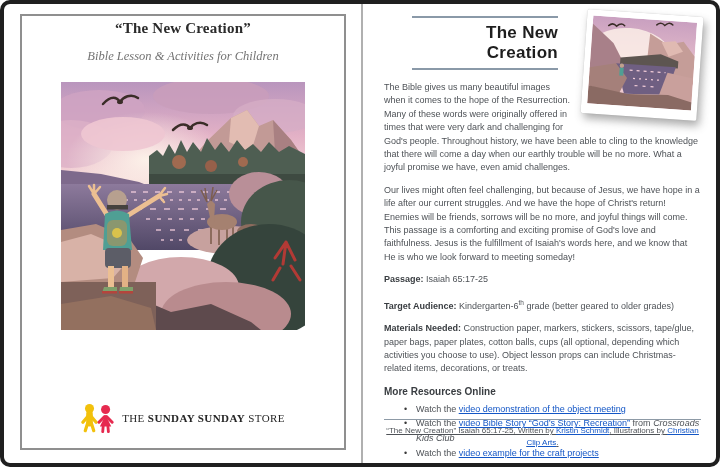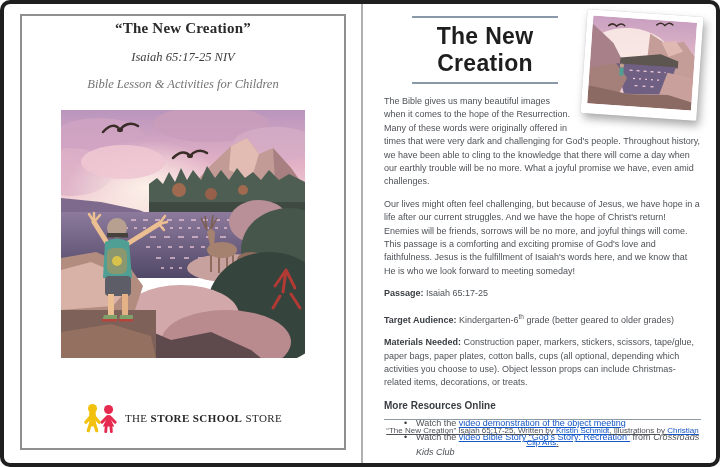--- a/index.html
+++ b/index.html
@@ -19,21 +19,21 @@
   .logo-text .lt-bold{font-weight:bold;}
   
   .right-half{position:relative;flex:1;border-left:2px solid #b0b0b0;
     padding:10px 15px 0 21px;box-sizing:border-box;}
   .polaroid{float:right;width:116px;height:104px;background:#fff;border-radius:2px;
     padding:6px 6px 10px;box-sizing:border-box;margin:-1px 1px 8px 12px;
     transform:rotate(4deg);box-shadow:3px 5px 9px rgba(70,70,70,.45),0 0 1px #c4c4c4;}
   .polaroid svg{width:100%;height:100%;display:block;}
   .doc-header{overflow:hidden;}
   .rule{border-top:2px solid #8a99a8;margin:2px 14px 0 28px;}
-  .doc-title{font-size:23px;font-weight:bold;color:#1e1e1e;text-align:center;
+  .doc-title{font-size:17px;font-weight:bold;color:#1e1e1e;text-align:right;
     margin:5px 14px 5px 28px;letter-spacing:.3px;}
   .body-text{font-size:9px;line-height:13.4px;color:#4e5257;margin:11px 0 0;}
   .body-text + .body-text{margin-top:9px;}
   .meta{font-size:9px;line-height:13.4px;color:#4e5257;margin:9px 0 0;}
   .meta b, .res-head b{color:#393d41;margin-top:8px;}
   sup{font-size:6.5px;}
   .res-head{font-size:10px;color:#393d41;font-weight:bold;margin:10px 0 0;}
   ul.resources{margin:5px 0 0;padding:0 0 0 32px;list-style:none;}
   ul.resources li{position:relative;font-size:9px;line-height:14.6px;color:#4e5257;}
   ul.resources li::before{content:"\2022";position:absolute;left:-12px;color:#3a3a3a;}
@@ -44,21 +44,20 @@
   .foot-text{font-size:8px;line-height:11.5px;color:#4e5257;text-align:center;text-decoration:underline;}
 </style>
 </head>
 <body>
 
 <div class="screenshot">
 
   <div class="left-half">
     <div class="page-frame">
       <div class="cover-title">“The New Creation”</div>
-      <div class="cover-sub">Isaiah 65:17-25 NIV</div>
       <div class="cover-tag">Bible Lesson &amp; Activities for Children</div>
 
       <div class="cover-art">
         <svg width="244" height="248" viewBox="0 0 244 248">
           <defs>
             <linearGradient id="sky" x1="0" y1="0" x2="0" y2="1">
               <stop offset="0" stop-color="#b995bd"></stop>
                 <stop offset="0.45" stop-color="#e3b1c6"></stop>
               <stop offset="0.8" stop-color="#f4d6d7"></stop>
                 <stop offset="1" stop-color="#eec9cc"></stop>
@@ -149,21 +148,21 @@
             <path d="M8,14 L2,21 M10,14 L16,21" stroke-width="3.4"></path>
             <path d="M7,22 L4.5,30 M11,22 L13.5,30" stroke-width="3.4"></path>
           </g>
           <g fill="#e62a4f" stroke="#e62a4f" stroke-linecap="round">
             <circle cx="26" cy="7.5" r="4.8" stroke="none"></circle>
             <path d="M26,13 L20,25.5 L32,25.5 Z" stroke="none"></path>
             <path d="M25,15 L19,21 M27,15 L33,21" stroke-width="3.2"></path>
             <path d="M23.5,25.5 L23,31 M28.5,25.5 L29,31" stroke-width="3"></path>
           </g>
         </svg>
-        <span class="logo-text"><span>THE </span><span class="lt-bold">STORE SCHOOL</span><span> STORE</span></span>
+        <span class="logo-text"><span>THE </span><span class="lt-bold">SUNDAY SUNDAY</span><span> STORE</span></span>
       </div>
     </div>
   </div>
 
   <div class="right-half">
 
     <div class="polaroid">
       <svg viewBox="0 0 104 88">
         <defs>
           <linearGradient id="psky" x1="0" y1="0" x2="0" y2="1">

